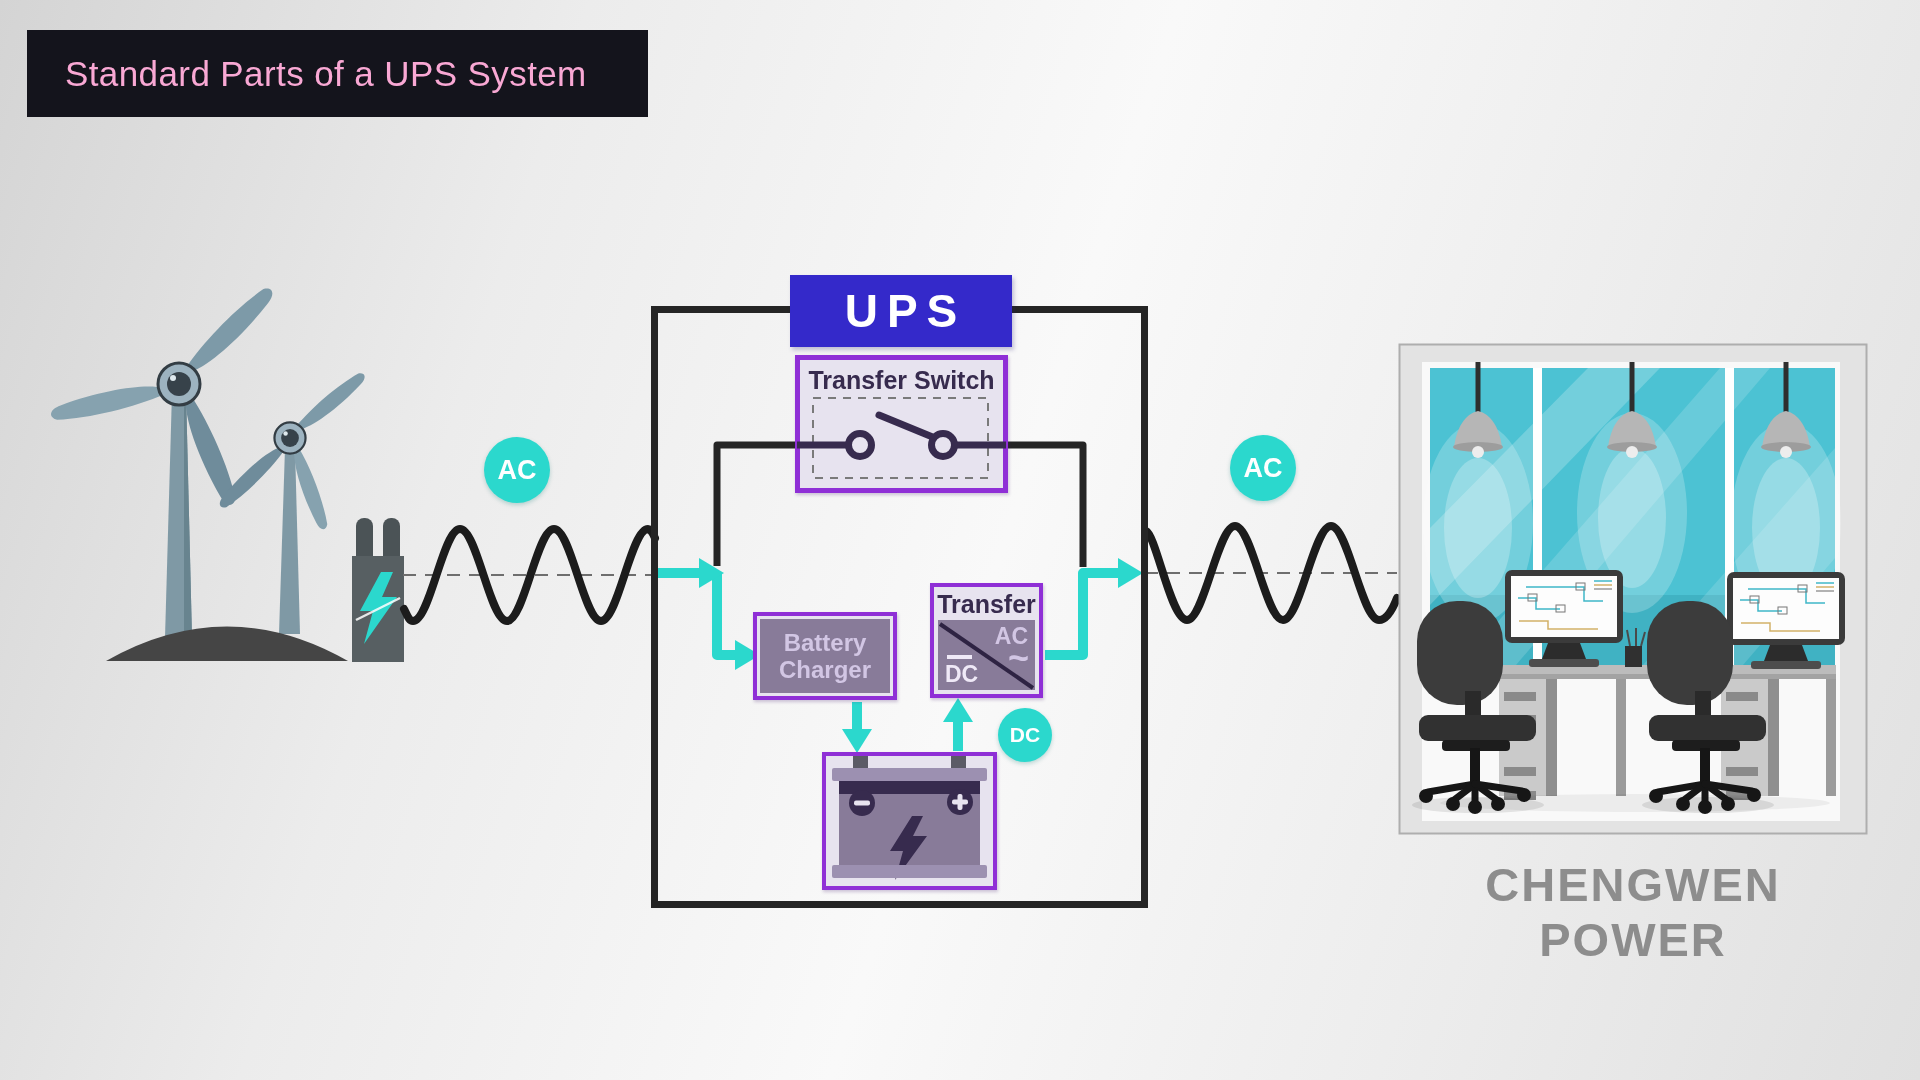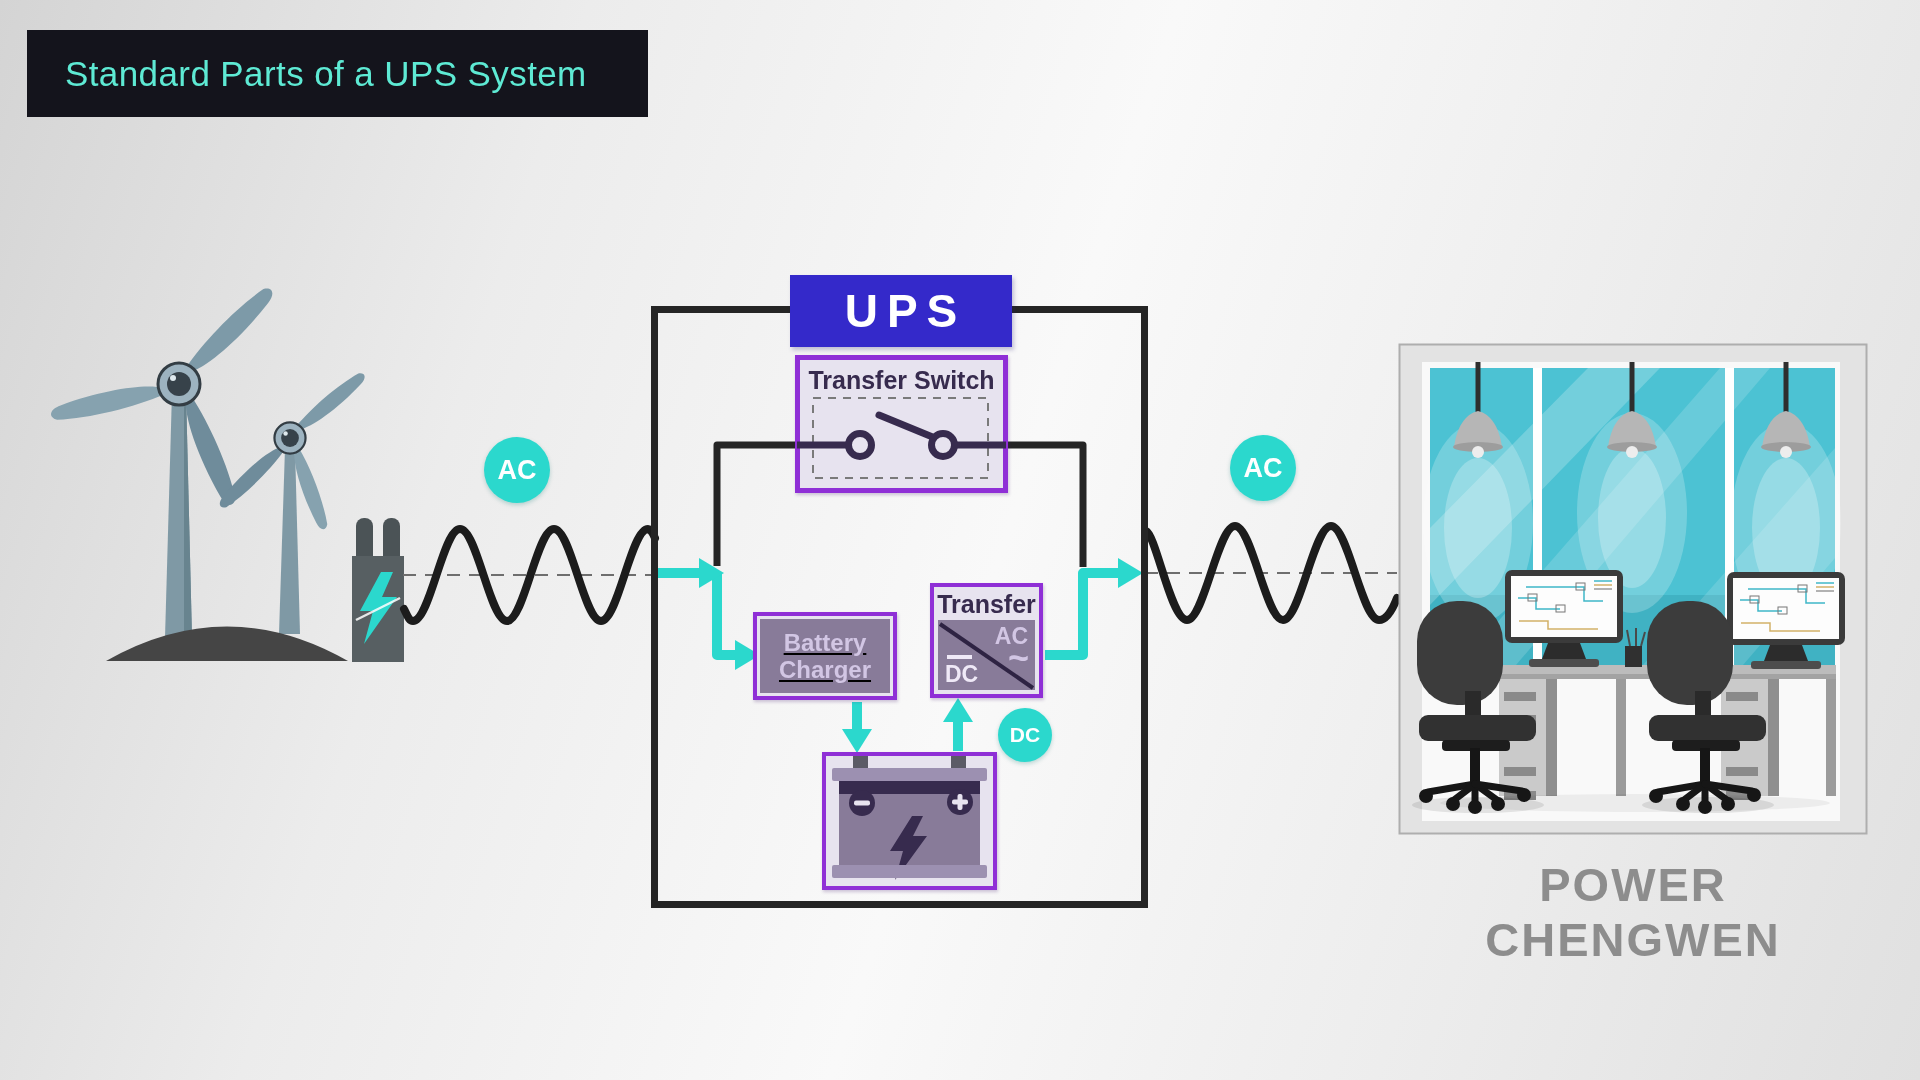--- a/index.html
+++ b/index.html
@@ -2,36 +2,36 @@
 <html><head>
 <meta charset="utf-8">
 <style>
   html,body{margin:0;padding:0;background:#cfcfcf;font-family:"Liberation Sans",sans-serif;}
   .stage{position:relative;width:1920px;height:1080px;overflow:hidden;
          background:linear-gradient(108deg,#d4d4d4 0%,#ececec 26%,#f9f9f9 52%,#ededed 76%,#e0e0e0 100%);}
   .abs{position:absolute;}
 
   
   .title-box{left:27px;top:30px;width:621px;height:87px;background:#14141c;
-             color:#5eead4;font-size:35px;font-weight:500;letter-spacing:.4px;
+             color:#f9a8d4;font-size:35px;font-weight:500;letter-spacing:.4px;
              line-height:87px;padding-left:38px;box-sizing:border-box;}
 
   
   .ups-box{left:651px;top:306px;width:497px;height:602px;border:7px solid #252525;box-sizing:border-box;}
   .ups-label{left:790px;top:275px;width:222px;height:72px;background:#3429CA;
              color:#fff;font-size:46px;font-weight:bold;letter-spacing:9px;text-indent:9px;
              display:flex;align-items:center;justify-content:center;
              box-shadow:2px 3px 4px rgba(40,30,120,.25);}
 
   
   .pbox{border:5px solid #8F2FD6;background:#E7E3EF;box-sizing:border-box;box-shadow:1px 2px 3px rgba(80,40,120,.25);}
   .tswitch{left:795px;top:355px;width:213px;height:138px;}
   .tswitch .lbl{position:absolute;top:6px;width:100%;text-align:center;
                 font-size:25px;font-weight:bold;color:#372B4E;}
-  .charger{left:753px;top:612px;width:144px;height:88px;padding:3px;border-width:4px;text-decoration:underline;}
+  .charger{left:753px;top:612px;width:144px;height:88px;padding:3px;border-width:4px;}
   .charger .inner{width:100%;height:100%;background:#887B99;display:flex;align-items:center;
                   justify-content:center;text-align:center;font-size:24px;line-height:27px;
                   font-weight:bold;color:#D2C6E4;}
   .inverter{left:930px;top:583px;width:113px;height:115px;border-width:4px;}
   .inverter .lbl{position:absolute;top:3px;width:100%;text-align:center;font-size:25px;font-weight:bold;color:#372B4E;}
   .inv-body{position:absolute;left:4px;right:4px;top:33px;bottom:4px;background:#887B99;}
   .inv-ac{position:absolute;top:3px;right:7px;font-size:23px;font-weight:bold;color:#D2C6E4;}
   .inv-tilde{position:absolute;top:17px;right:6px;font-size:36px;font-weight:bold;color:#D2C6E4;}
   .inv-dc{position:absolute;bottom:2px;left:7px;font-size:23px;font-weight:bold;color:#EFE9F7;}
   .inv-dcbar{position:absolute;bottom:31px;left:9px;width:25px;height:4px;background:#EFE9F7;}
@@ -342,17 +342,17 @@
     <span>AC</span>
   </div>
   <div class="abs badge badge-ac-out">
     <span>AC</span>
   </div>
   <div class="abs badge badge-dc">
     <span>DC</span>
   </div>
 
   <div class="abs brand">
+    <div>CHENGWEN</div>
     <div>POWER</div>
-    <div>CHENGWEN</div>
   </div>
 
 </div>
 
 </body></html>

